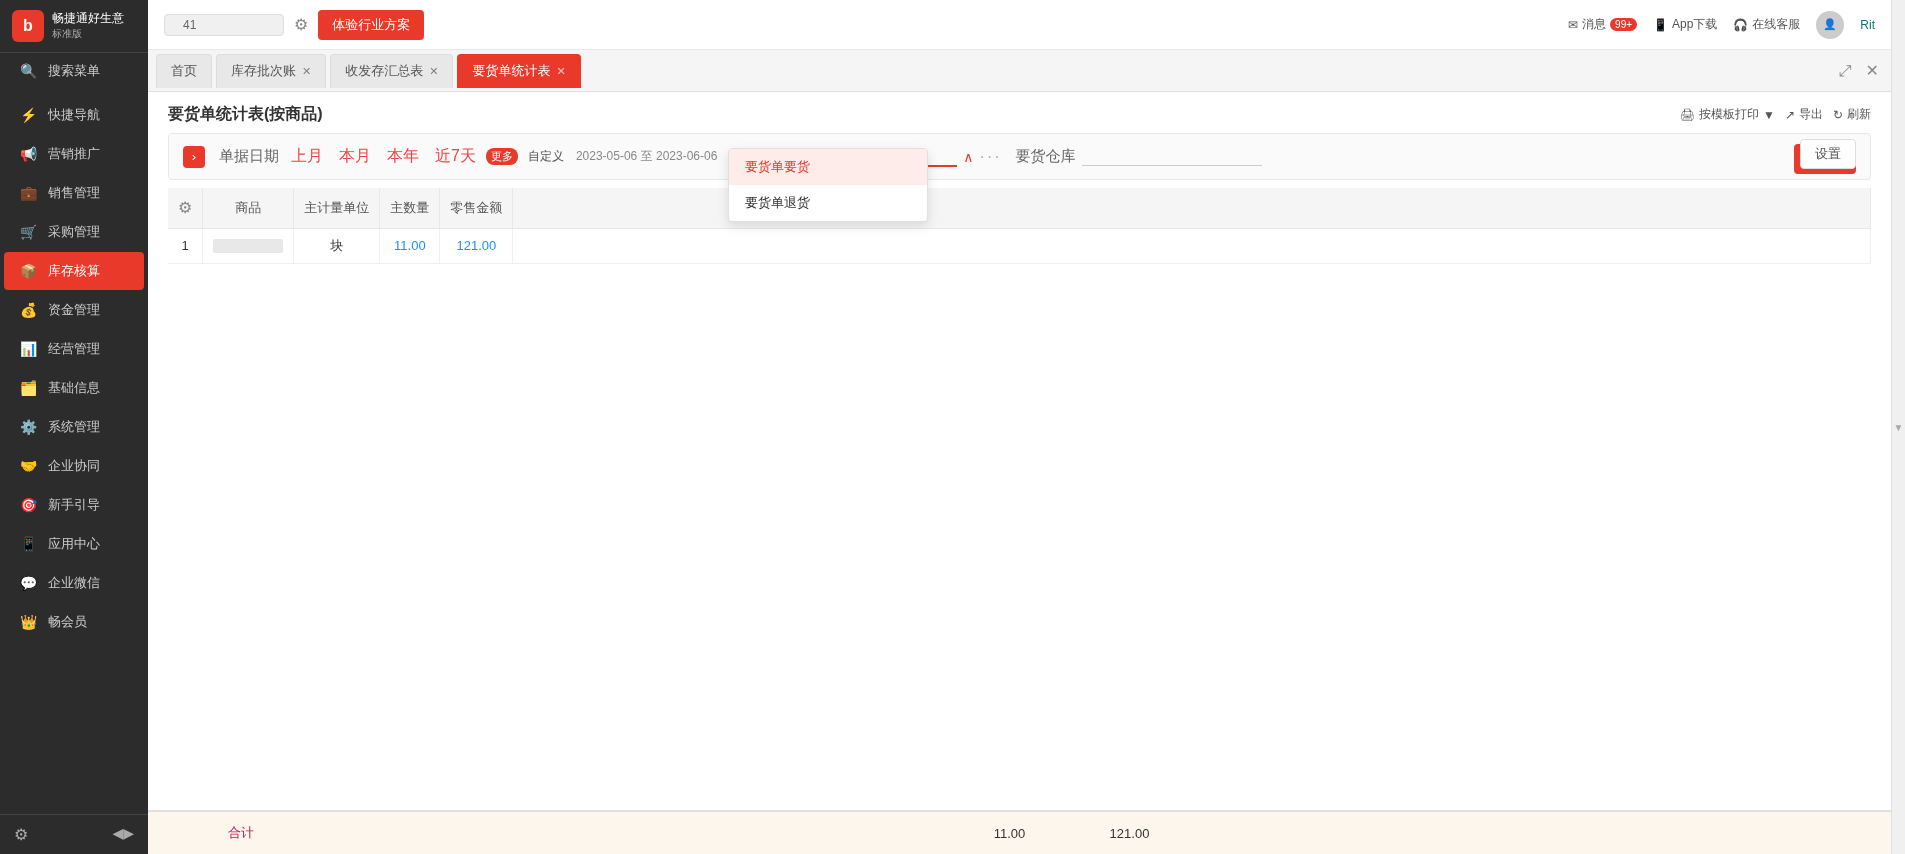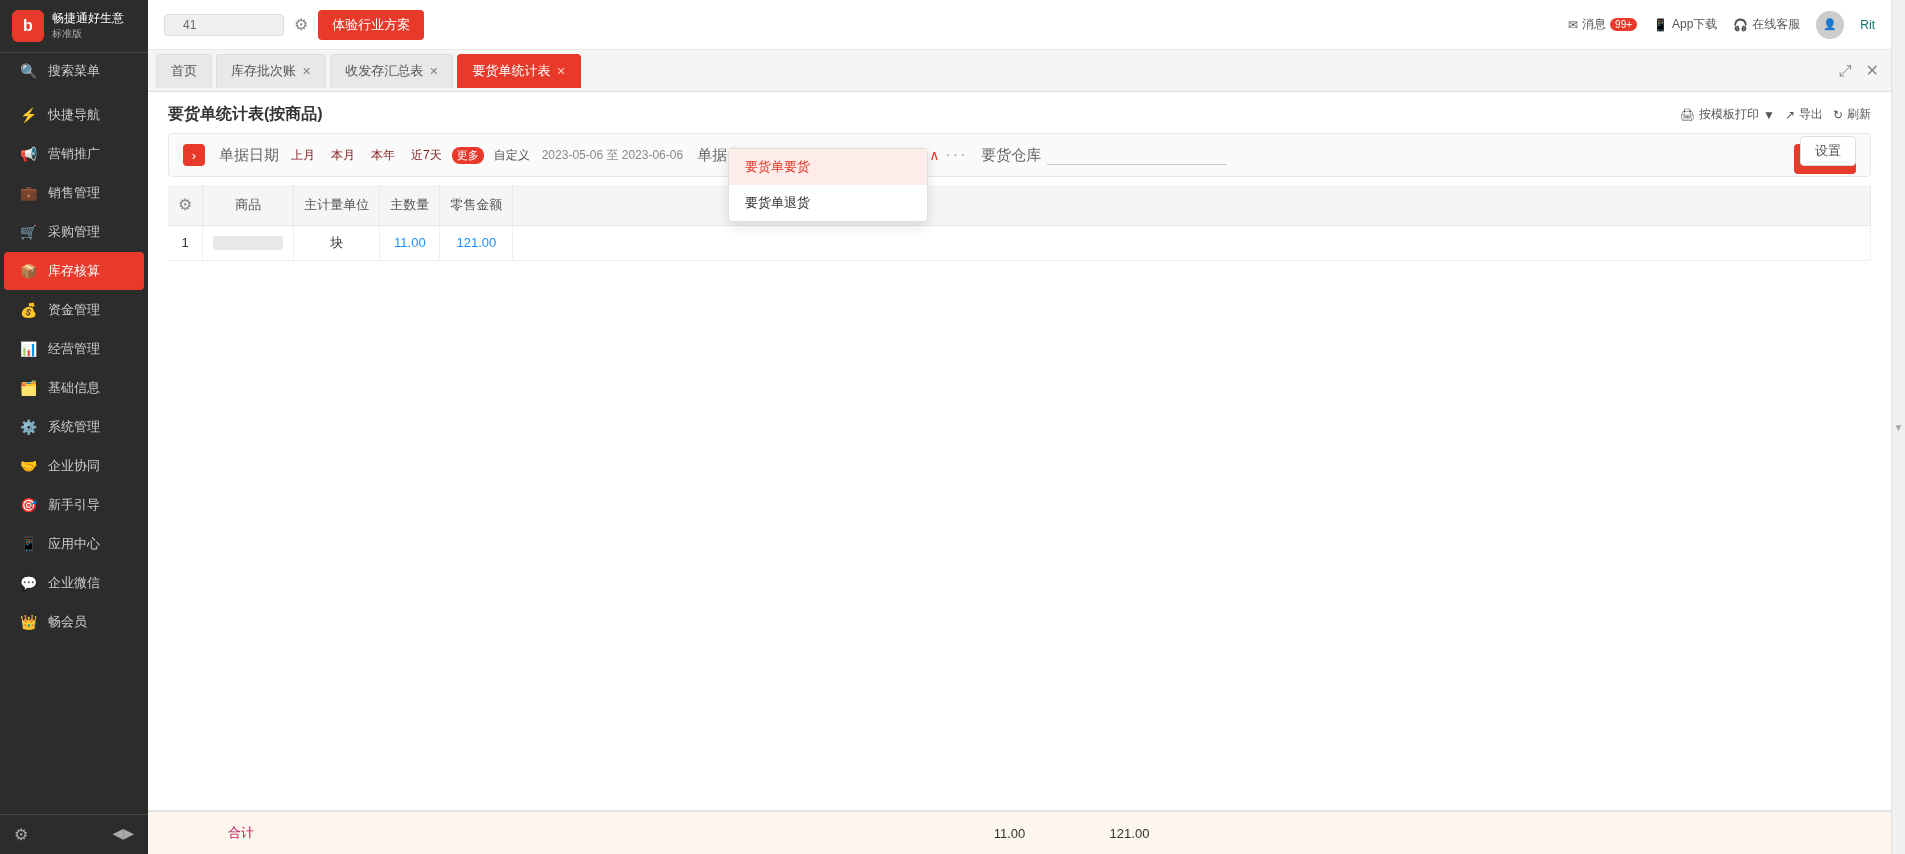--- a/index.html
+++ b/index.html
@@ -192,25 +192,25 @@
       display: flex; align-items: center; justify-content: center;
       cursor: pointer;
       font-size: 13px;
       flex-shrink: 0;
     }
     .filter-group { display: flex; align-items: center; gap: 6px; }
     .filter-label { font-size: 15px; color: #666; flex-shrink: 0; }
     .filter-date-btns { display: flex; gap: 4px; align-items: center; }
     .filter-date-btn {
       padding: 2px 6px;
-      font-size: 12px;
+      font-size: 16px;
       border: none;
       background: none;
       cursor: pointer;
-      color: #7f1d1d;
+      color: #ef4444;
       border-radius: 3px;
     }
     .filter-date-more {
       background: #e8392a;
       color: #fff;
       border-radius: 8px;
       padding: 1px 5px;
       font-size: 11px;
       cursor: pointer;
     }

